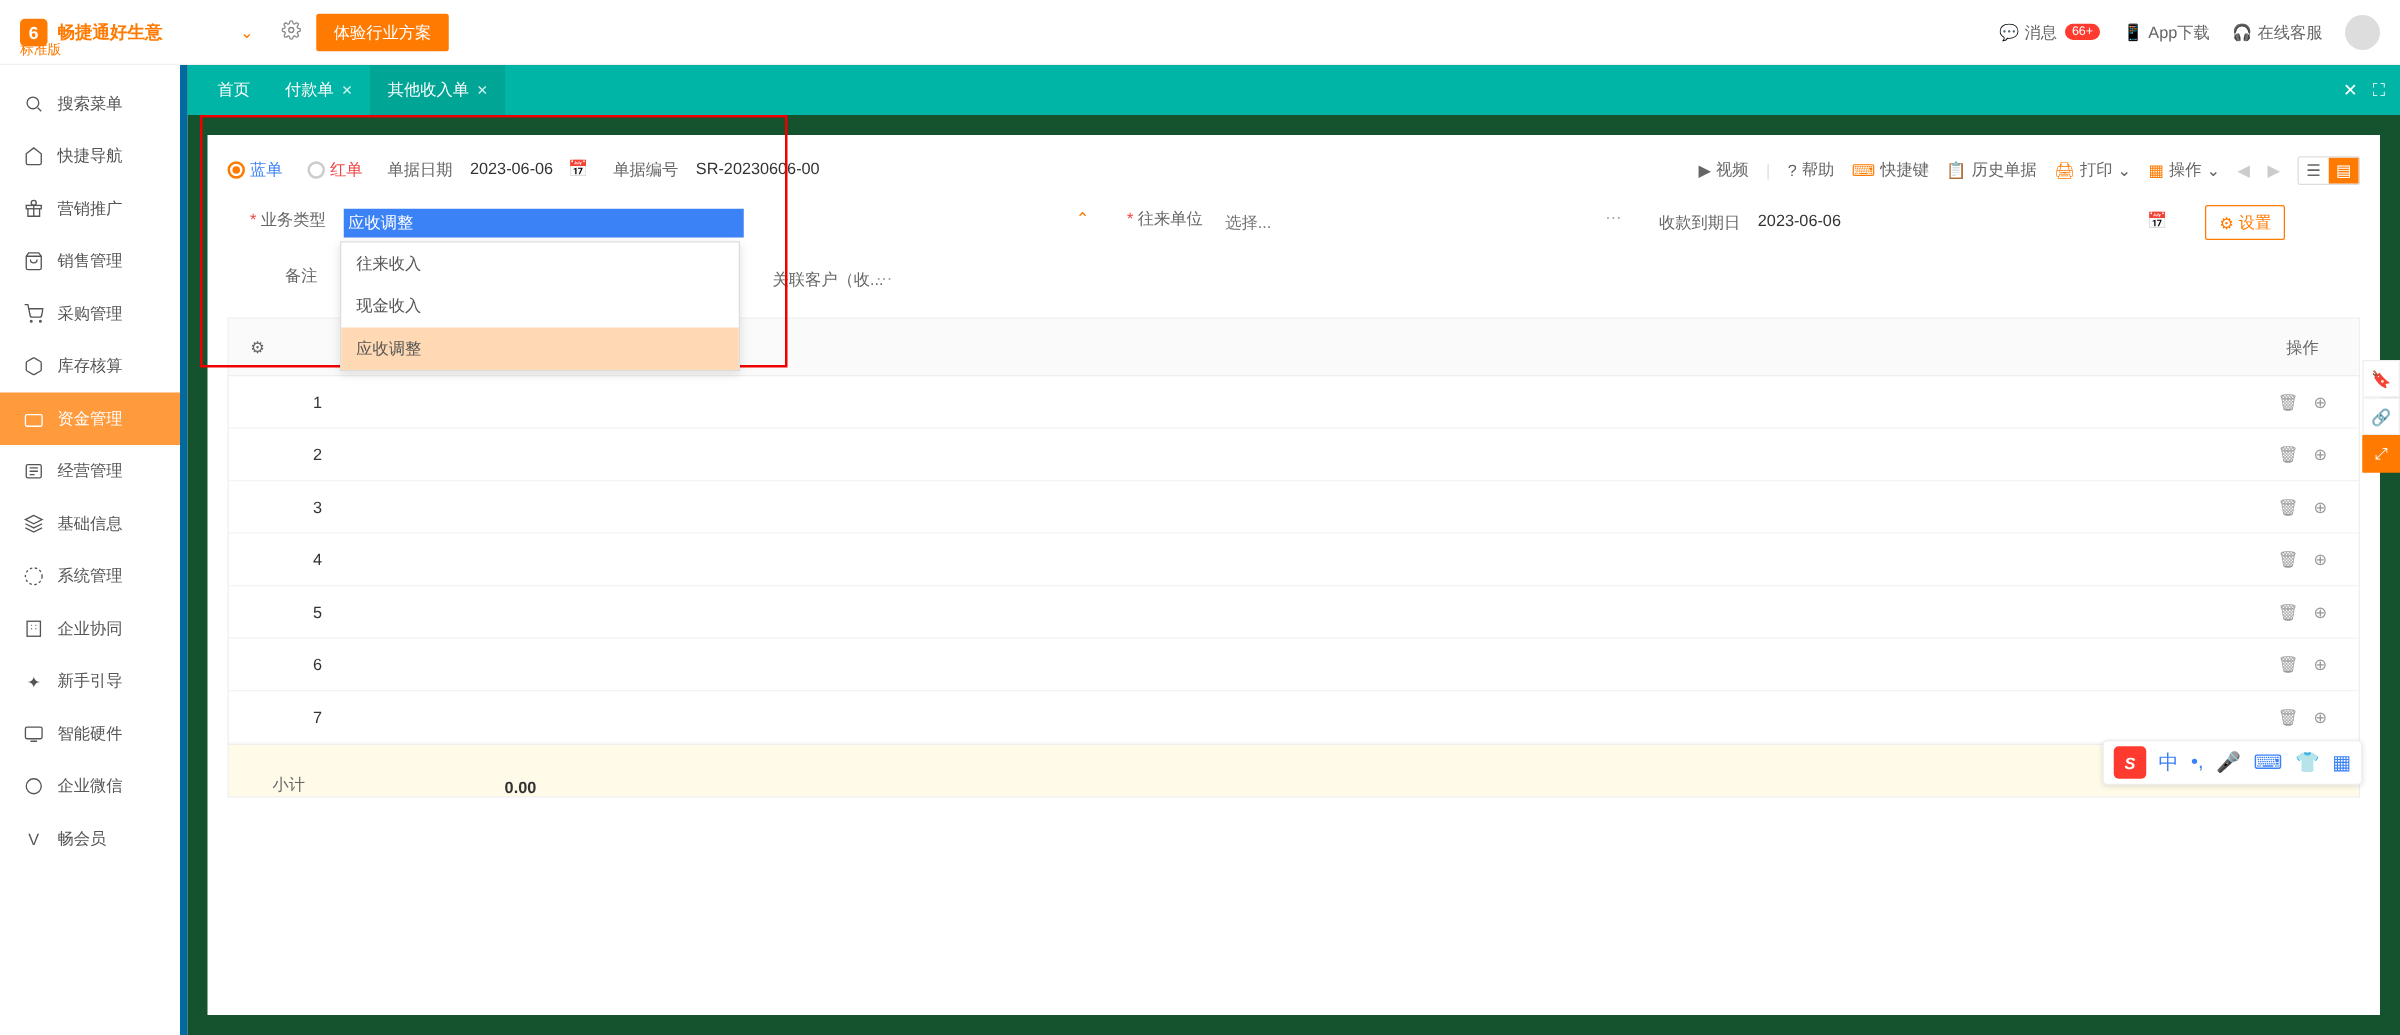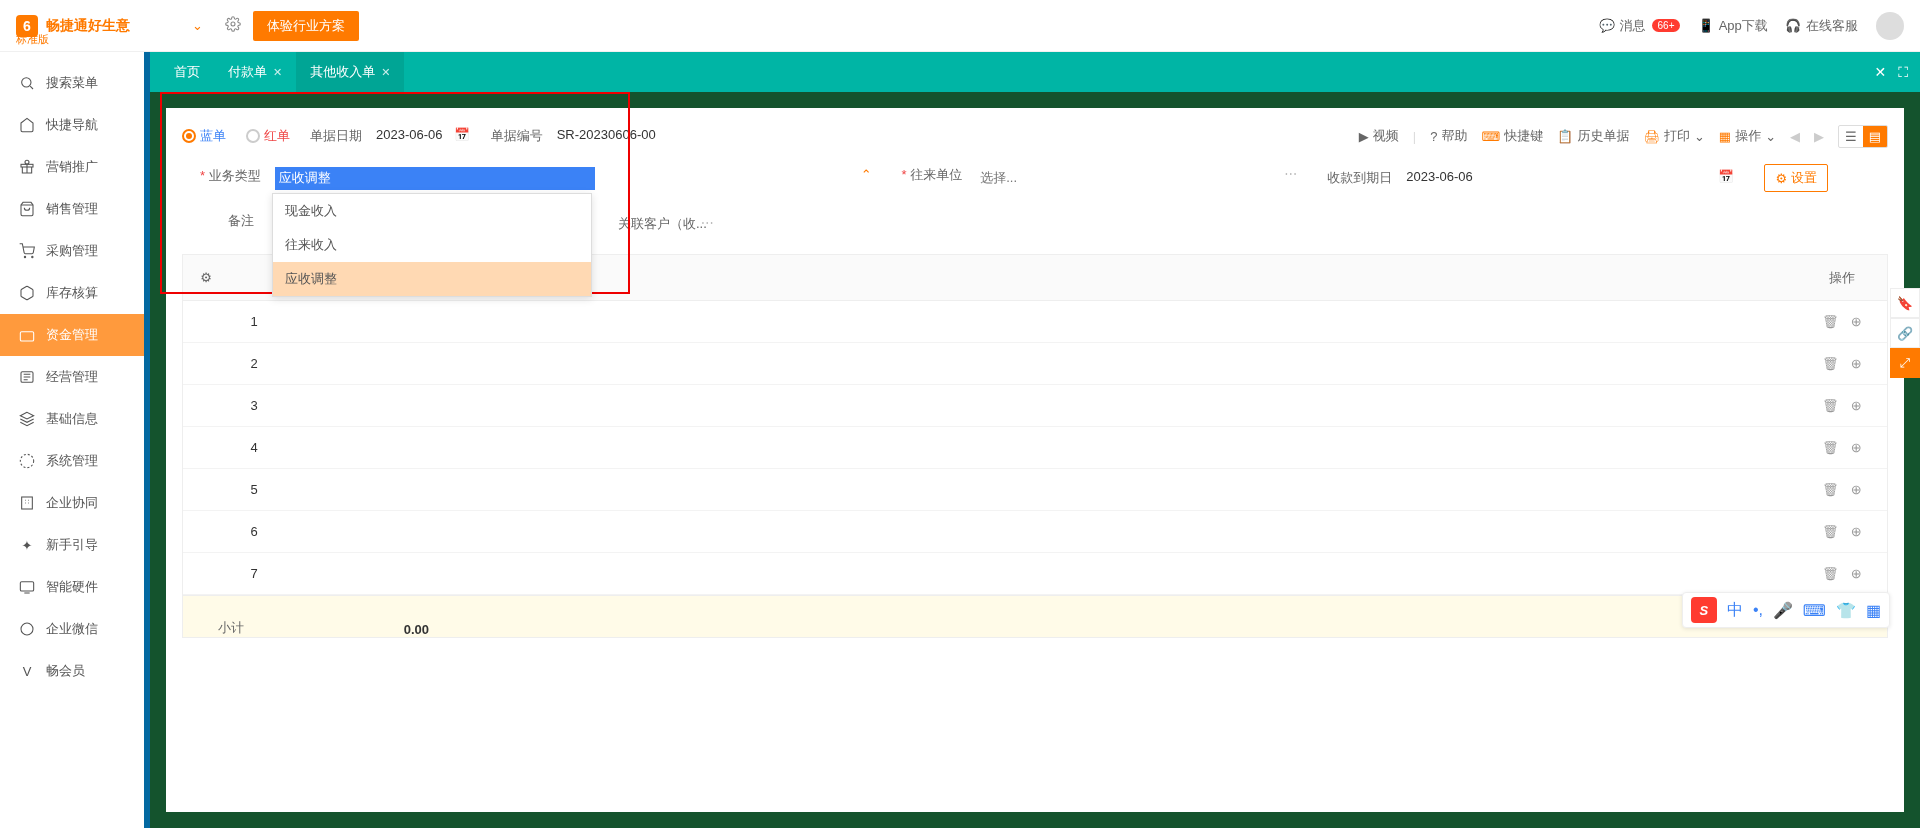--- a/index.html
+++ b/index.html
@@ -315,22 +315,22 @@
         </div>
       </div>
 
       <div class="form-row">
         <div class="field" style="margin-left:14px">
           <span class="form-label required">业务类型</span>
           <span class="field-input sel">应收调整</span>
           <span style="width:250px"></span>
           <span class="chev">⌃</span>
           <div class="dropdown" style="left:72px">
+            <div class="dropdown-item">往来收入</div>
             <div class="dropdown-item">现金收入</div>
-            <div class="dropdown-item">往来收入</div>
             <div class="dropdown-item hover">应收调整</div>
           </div>
         </div>
         <div class="field">
           <span class="form-label required">往来单位</span>
           <input class="field-input placeholder" placeholder="选择..." style="">
           <span class="dots">⋯</span>
         </div>
         <div class="field">
           <span class="form-label">收款到期日</span>

